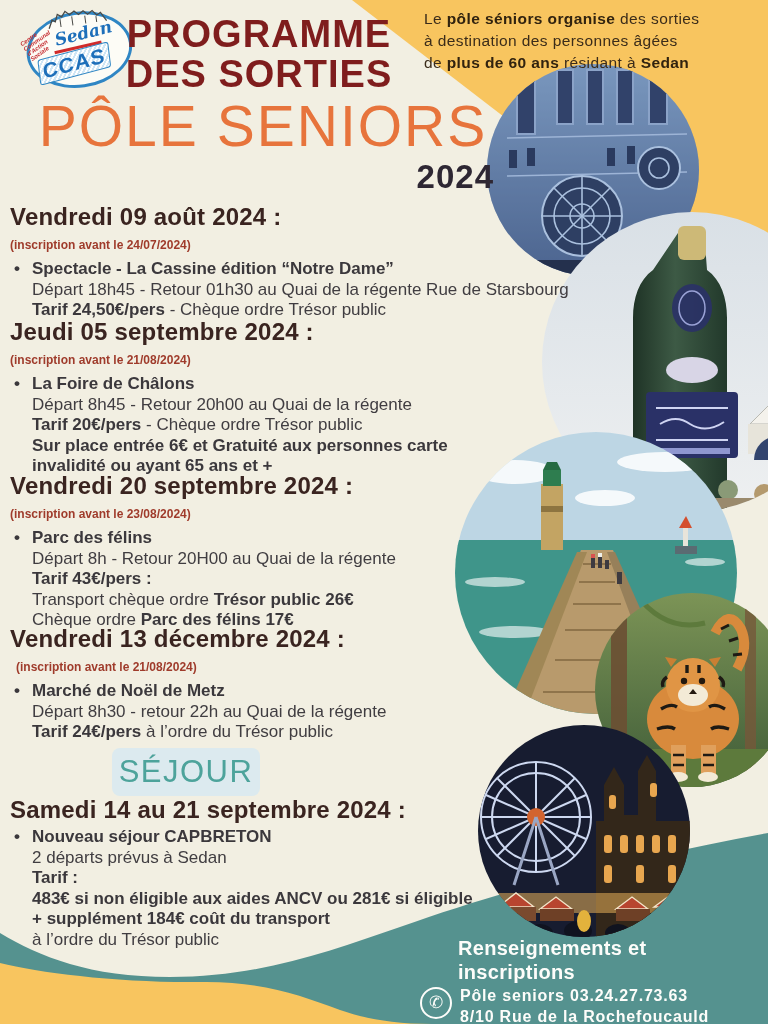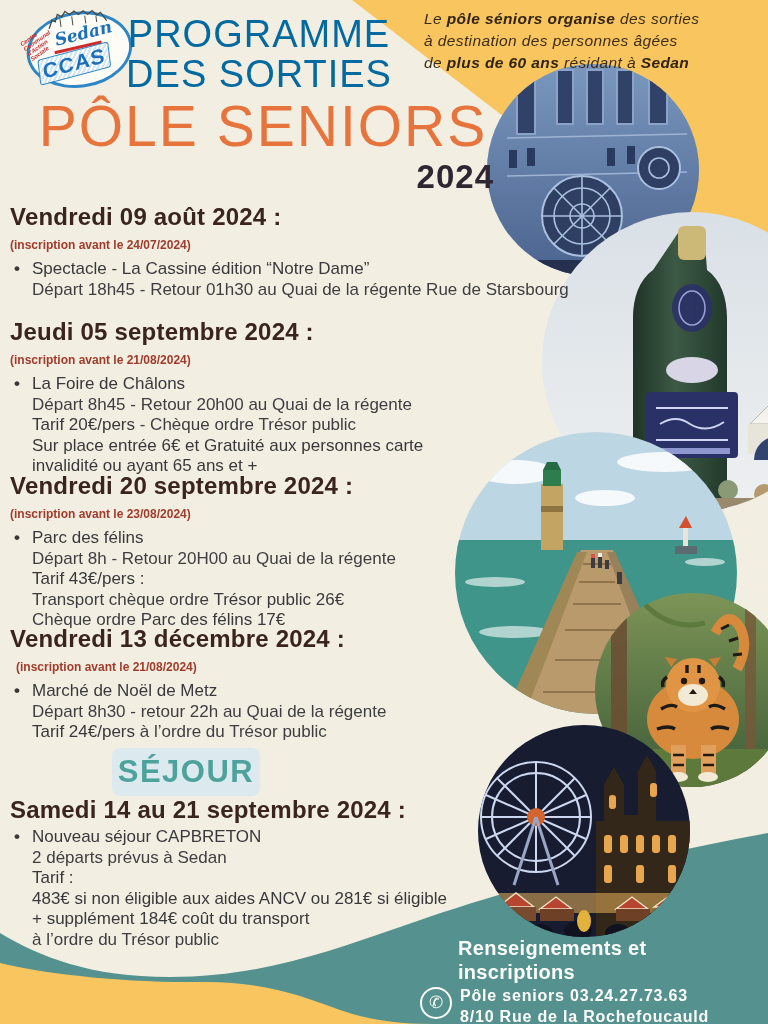--- a/index.html
+++ b/index.html
@@ -28,46 +28,45 @@
   .logo-underline{position:absolute; left:32px; top:40px; width:48px; height:3px; background:#d02b2b; transform:rotate(-5deg);}
   .logo-acronym{
     position:absolute; left:14px; top:44px; padding:0 3px;
     color:#1d6fba; font-size:21px; font-weight:bold; letter-spacing:1px;
     transform:skewX(-8deg) rotate(-7deg);
     background:repeating-linear-gradient(-55deg,#ffffff 0 2px,#cfe6f5 2px 4px);
     border:1px solid #2f86c4; border-radius:3px;
   }
   
   .title-block{position:absolute; left:0; top:14px; width:494px; text-align:center; z-index:7;}
-  .title-sub{font-size:38px; line-height:40px; font-weight:normal; color:#0369a1; letter-spacing:1px;margin-left:24px;}
+  .title-sub{font-size:38px; line-height:40px; font-weight:bold; color:#7f1d1d; letter-spacing:1px;margin-left:24px;}
   .title-main{font-size:57px; line-height:62px; font-weight:500; color:#e7743c; letter-spacing:2px; margin-top:1px;padding-left:32px;}
   .title-year{font-size:33px; line-height:36px; font-weight:bold; color:#2e2733; margin-top:2px; letter-spacing:1px;text-align:right;}
   
   .info-banner{
     position:absolute; left:424px; top:8px; width:338px; z-index:7;
     font-size:15.5px; line-height:22px; color:#3b2c1a; letter-spacing:0.4px;
     white-space:pre-line;
-    font-style:italic;
   }
   .info-banner .b{font-weight:bold; color:#31230f;}
   
   .events{position:absolute; left:10px; top:0; width:560px; z-index:7;}
   .event{position:absolute; left:0; width:560px;}
   .ev0{top:202px}.ev1{top:317px}.ev2{top:471px}.ev3{top:624px}.ev4{top:795px}
   .event-date{margin:0 0 2px 0; font-size:24px; line-height:30px; font-weight:bold; color:#3a2420; letter-spacing:0.2px;}
   .event-deadline{font-size:12px; line-height:22px; font-weight:bold; color:#9f3b2b; margin-bottom:3px;}
   .ev3 .event-deadline{padding-left:6px;}
   .event-line{position:relative; font-size:17px; line-height:20.5px; color:#403d41; padding-left:22px;}
   .event-line .dot{position:absolute; left:4px; font-weight:bold; color:#3b383c;}
-  .event-line .b{font-weight:normal; color:#3b383c;}
+  .event-line .b{font-weight:bold; color:#3b383c;}
   
   .sejour-badge{
     position:absolute; left:112px; top:748px; width:148px; height:48px; z-index:7;
     background:#dceaef; border-radius:8px; text-align:center;
-    font-size:31px; line-height:48px; font-weight:bold; color:#4da39b; letter-spacing:1.5px;
+    font-size:31px; line-height:48px; font-weight:normal; color:#4da39b; letter-spacing:1.5px;
   }
   
   .photo{position:absolute; border-radius:50%; overflow:hidden;}
   .photo svg{display:block;}
   .ph-cathedral{left:487px; top:64px;  width:212px; height:212px; z-index:2;}
   .ph-fair     {left:542px; top:212px; width:300px; height:300px; z-index:3;}
   .ph-pier     {left:455px; top:432px; width:282px; height:282px; z-index:4;}
   .ph-tiger    {left:595px; top:593px; width:194px; height:194px; z-index:5;}
   .ph-market   {left:478px; top:725px; width:212px; height:212px; z-index:6;}
   
@@ -346,20 +345,21 @@
       <ellipse cx="106" cy="196" rx="7" ry="11" fill="#e3b23c"></ellipse>
     </svg>
   </div>
 
   <div class="events" id="events">
       <div class="event ev0">
         <h3 class="event-date">Vendredi 09 août 2024 :</h3>
         <div class="event-deadline">(inscription avant le 24/07/2024)</div>
         <div class="event-line"><span class="dot">•</span><span class="b">Spectacle - La Cassine édition “Notre Dame”</span></div>
         <div class="event-line"><span>Départ 18h45 - Retour 01h30 au Quai de la régente Rue de Starsbourg</span></div>
+        <div class="event-line"><span class="b">Tarif 24,50€/pers</span><span> - Chèque ordre Trésor public</span></div>
       </div>
       <div class="event ev1">
         <h3 class="event-date">Jeudi 05 septembre 2024 :</h3>
         <div class="event-deadline">(inscription avant le 21/08/2024)</div>
         <div class="event-line"><span class="dot">•</span><span class="b">La Foire de Châlons</span></div>
         <div class="event-line"><span>Départ 8h45 - Retour 20h00 au Quai de la régente</span></div>
         <div class="event-line"><span class="b">Tarif 20€/pers</span><span> - Chèque ordre Trésor public</span></div>
         <div class="event-line"><span class="b">Sur place entrée 6€ et Gratuité aux personnes carte</span></div>
         <div class="event-line"><span class="b">invalidité ou ayant 65 ans et +</span></div>
       </div>

